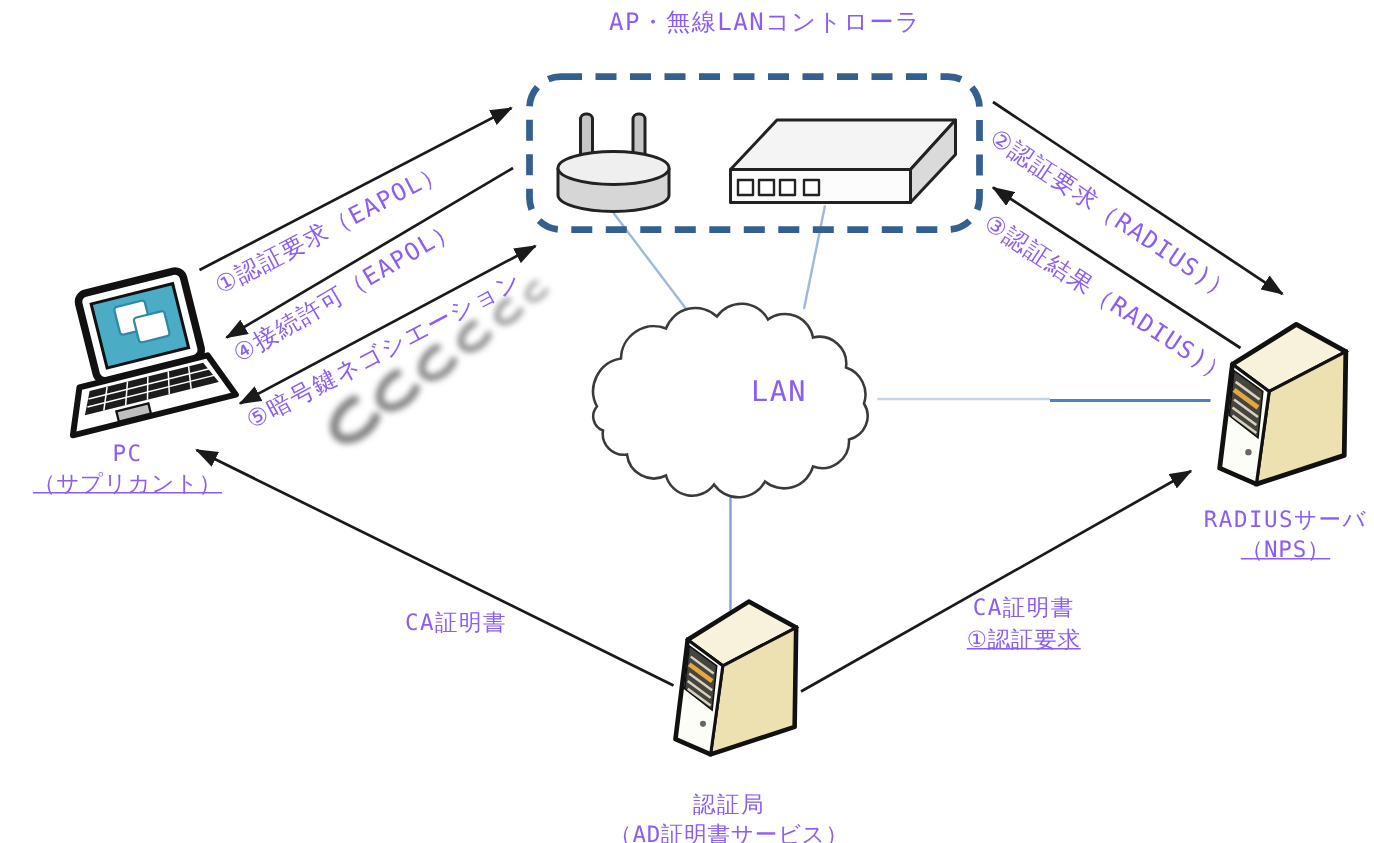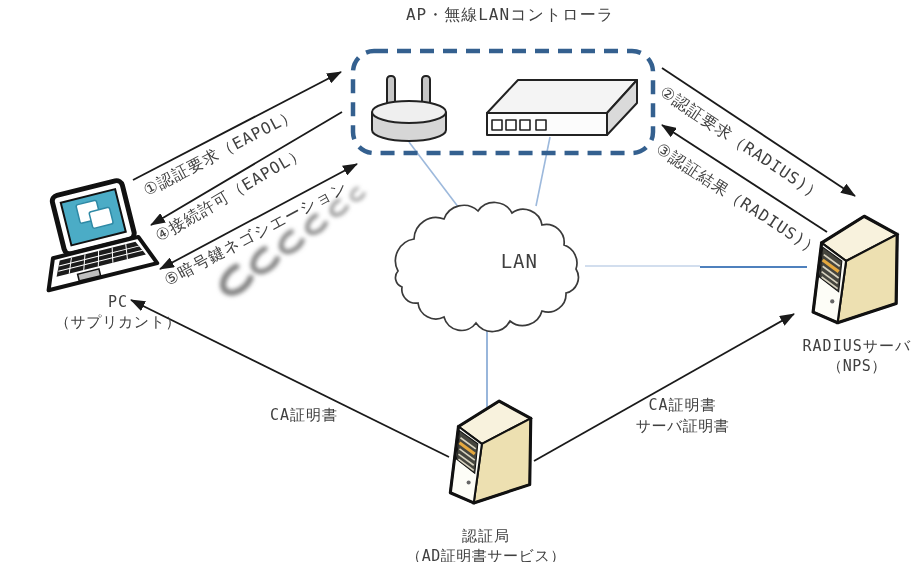--- a/index.html
+++ b/index.html
@@ -1,25 +1,25 @@
 <!DOCTYPE html>
 <html><head>
 <meta charset="utf-8">
 <style>
   html,body{margin:0;padding:0;background:#fff;}
   #stage{
     position:relative;width:916px;height:562px;background:#ffffff;overflow:hidden;
     font-family:"DejaVu Sans Mono","DejaVu Sans","Liberation Sans",sans-serif;
-    color:#404040;
+    color:#8b5cf6;
   }
   #diagram-svg{position:absolute;left:0;top:0;}
   .lbl{position:absolute;white-space:nowrap;font-size:15px;letter-spacing:1px;}
   .lbl.rot{transform-origin:0 0;font-size:16px;}
   .nodelbl{position:absolute;text-align:center;font-size:15px;line-height:20px;letter-spacing:1px;}
-  .nodelbl .l2{letter-spacing:0.5px;}
+  .nodelbl .l2{letter-spacing:0.5px;text-decoration:underline;}
   #title-block{position:absolute;left:330px;top:4px;width:360px;text-align:center;
     font-size:16px;line-height:22px;letter-spacing:1px;}
   #lan-label{position:absolute;left:433px;top:250px;width:105px;text-align:right;
     font-size:19px;letter-spacing:1px;}
 </style>
 </head>
 <body>
 
 <div id="stage">
 
@@ -152,24 +152,24 @@
   <div class="lbl rot" style="left:161px;top:273px;transform:rotate(-28deg);">⑤暗号鍵ネゴシエーション</div>
 
   <div class="lbl rot" style="left:667px;top:82px;transform:rotate(33.8deg);">②認証要求（RADIUS)）</div>
 
   <div class="lbl rot" style="left:663px;top:139px;transform:rotate(33deg);">③認証結果（RADIUS)）</div>
 
   <div class="lbl" style="left:270px;top:406px;">CA証明書</div>
 
   <div class="nodelbl" style="left:605px;top:395px;width:155px;line-height:21px;">
     <div>CA証明書</div>
-    <div class="l2">サーバ証明書</div>
+    <div class="l2">①認証要求</div>
   </div>
 
-  <div class="nodelbl" style="left:0px;top:292px;width:170px;padding-left:33px;">
+  <div class="nodelbl" style="left:0px;top:292px;width:170px;">
     <div>PC</div>
     <div class="l2">（サプリカント）</div>
   </div>
 
   <div class="nodelbl" style="left:772px;top:336px;width:170px;">
     <div>RADIUSサーバ</div>
     <div class="l2">（NPS）</div>
   </div>
 
   <div class="nodelbl" style="left:386px;top:526px;width:200px;">

